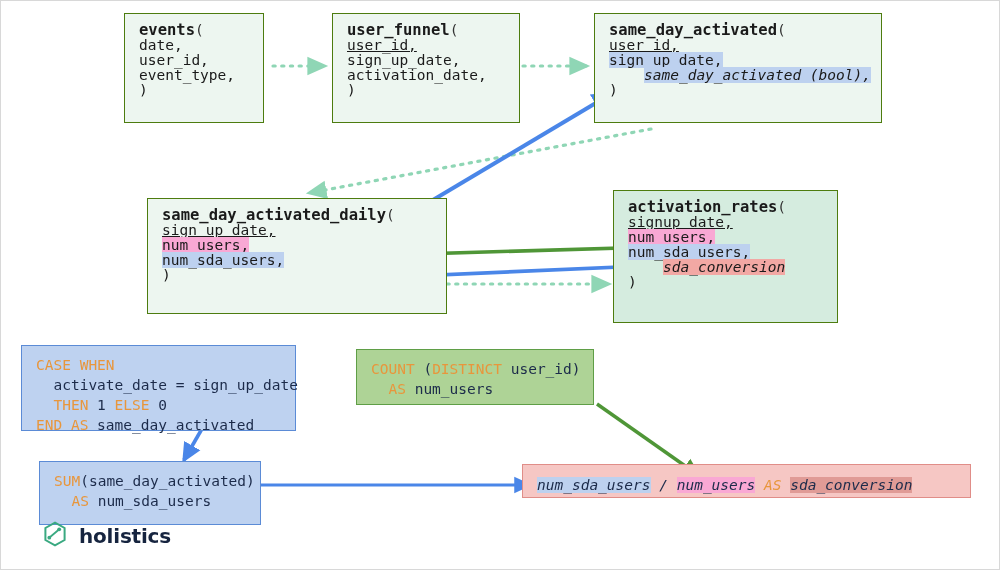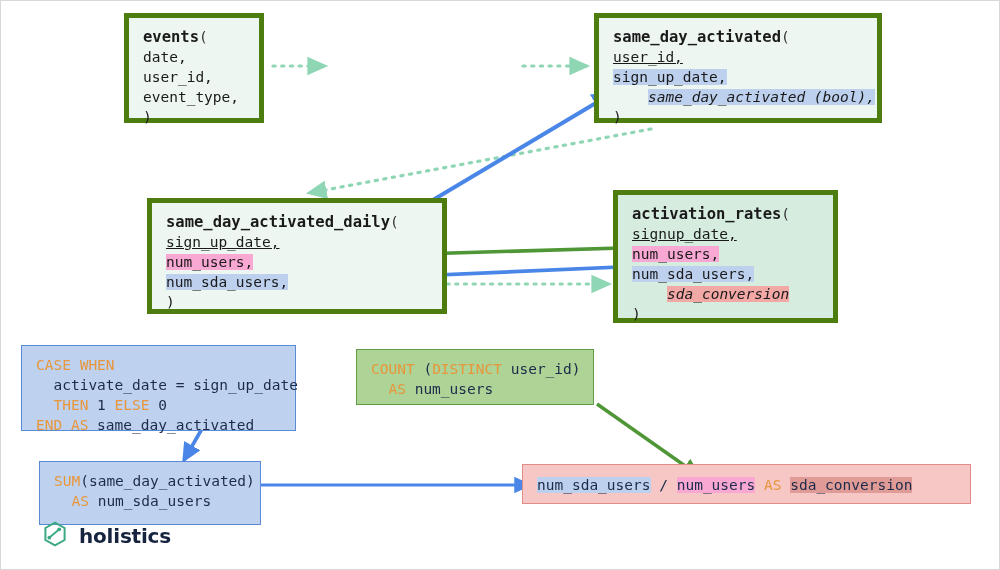--- a/index.html
+++ b/index.html
@@ -5,23 +5,23 @@
   html,body{margin:0;padding:0;background:#ffffff;}
   body{font-family:"DejaVu Sans Mono",monospace;}
   #canvas{
     position:relative;width:1000px;height:570px;background:#ffffff;
     box-sizing:border-box;border:1px solid #d8d8d8;overflow:hidden;
   }
   #svg-layer{position:absolute;left:0;top:0;width:1000px;height:570px;pointer-events:none;}
 
   .entity{
     position:absolute;box-sizing:border-box;
-    border:5px solid #4d7c0f;background:#edf6f0;
+    border:1px solid #4d7c0f;background:#edf6f0;
     font-family:"DejaVu Sans Mono",monospace;
-    font-size:14.5px;line-height:20px;color:#1a1a1a;
+    font-size:14.5px;line-height:15px;color:#1a1a1a;
     padding:9px 30px 8px 14px;white-space:pre;
   }
   .entity.strong-fill{background:#d5ecdf;}
   .entity .ttl{font-weight:bold;font-size:15.5px;}
   .entity .paren{font-weight:normal;color:#333;}
   .u{text-decoration:underline;}
   .hl-green{background:#f9a8d4;}
   .hl-blue{background:#bdd1ef;}
   .hl-red{background:#f2a8a4;}
   .hl-darkred{background:#e09b96;}
@@ -101,20 +101,25 @@
       <line x1="596" y1="403" x2="697" y2="474" stroke="#4f9637" stroke-width="3.4" marker-end="url(#ah-green)"></line>
     </g>
   </svg>
 
   <div class="entity" style="left:123px;top:12px;width:140px;height:110px;"><span class="ttl">events</span><span class="paren">(</span>
 <span>date,</span>
 <span>user_id,</span>
 <span>event_type,</span>
 <span>)</span></div>
 
+  <div class="entity" style="left:331px;top:12px;width:188px;height:110px;"><span class="ttl">user_funnel</span><span class="paren">(</span>
+<span class="u">user_id,</span>
+<span>sign_up_date,</span>
+<span>activation_date,</span>
+<span>)</span></div>
 
   <div class="entity" style="left:593px;top:12px;width:288px;height:110px;"><span class="ttl">same_day_activated</span><span class="paren">(</span>
 <span class="u">user_id,</span>
 <span class="hl-blue">sign_up_date,</span>
 <span class="hl-blue it">same_day_activated (bool),</span>
 <span>)</span></div>
 
   <div class="entity" style="left:146px;top:197px;width:300px;height:116px;"><span class="ttl">same_day_activated_daily</span><span class="paren">(</span>
 <span class="u">sign_up_date,</span>
 <span class="hl-green">num_users,</span>
@@ -132,21 +137,21 @@
 <span>  activate_date = sign_up_date</span>
 <span class="kw">  THEN </span><span class="num">1</span><span class="kw"> ELSE </span><span class="num">0</span>
 <span class="kw">END AS </span><span>same_day_activated</span></div>
 
   <div class="codebox code-green" style="left:355px;top:348px;width:238px;height:56px;"><span class="kw">COUNT</span><span> (</span><span class="kw">DISTINCT</span><span> user_id)</span>
 <span class="kw">  AS </span><span>num_users</span></div>
 
   <div class="codebox code-blue" style="left:38px;top:460px;width:222px;height:64px;"><span class="kw">SUM</span><span>(same_day_activated)</span>
 <span class="kw">  AS </span><span>num_sda_users</span></div>
 
-  <div class="codebox code-pink" style="left:521px;top:463px;width:449px;height:40px;line-height:22px;"><span class="hl-blue">num_sda_users</span><span> / </span><span class="hl-green">num_users</span><span class="kw"> AS </span><span class="hl-darkred">sda_conversion</span></div>
+  <div class="codebox code-pink" style="left:521px;top:463px;width:449px;height:34px;line-height:22px;font-style:italic;"><span class="hl-blue">num_sda_users</span><span> / </span><span class="hl-green">num_users</span><span class="kw"> AS </span><span class="hl-darkred">sda_conversion</span></div>
 
   <div id="logo">
     <span>
       <svg width="24" height="26" viewBox="0 0 24 26">
         <path d="M12,1.6 L21.6,7 L21.6,19 L12,24.4 L2.4,19 L2.4,7 Z" fill="none" stroke="#3aa981" stroke-width="2"></path>
         <line x1="6.5" y1="16.5" x2="16" y2="8.5" stroke="#3aa981" stroke-width="1.8"></line>
         <circle cx="6.3" cy="16.7" r="1.9" fill="#3aa981"></circle>
         <circle cx="16.2" cy="8.3" r="1.9" fill="#3aa981"></circle>
       </svg>
     </span>

